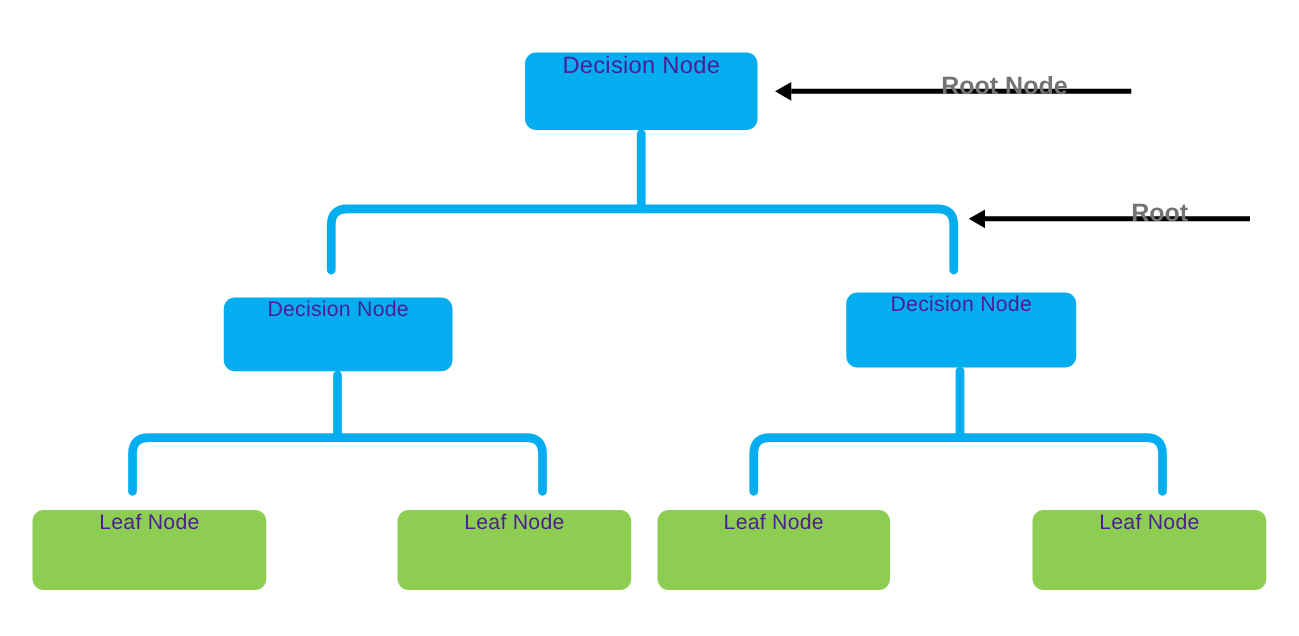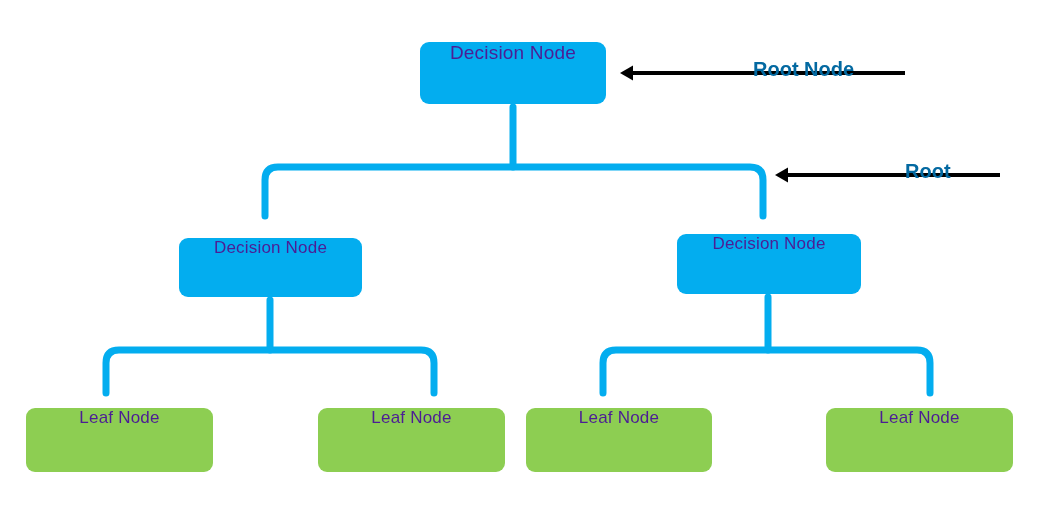--- a/index.html
+++ b/index.html
@@ -36,21 +36,21 @@
   .decision-node {
     background: #03ADEF;
     border-radius: 9px;
   }
   .leaf-node {
     background: #8DCE52;
     border-radius: 9px;
   }
   .annotation-label {
     position: absolute;
-    color: #0369a1;
+    color: #737373;
     font-weight: bold;
     white-space: nowrap;
     text-align: right;
   }
 </style>
 </head>
 <body>
 
 <div id="diagram-root">
 

